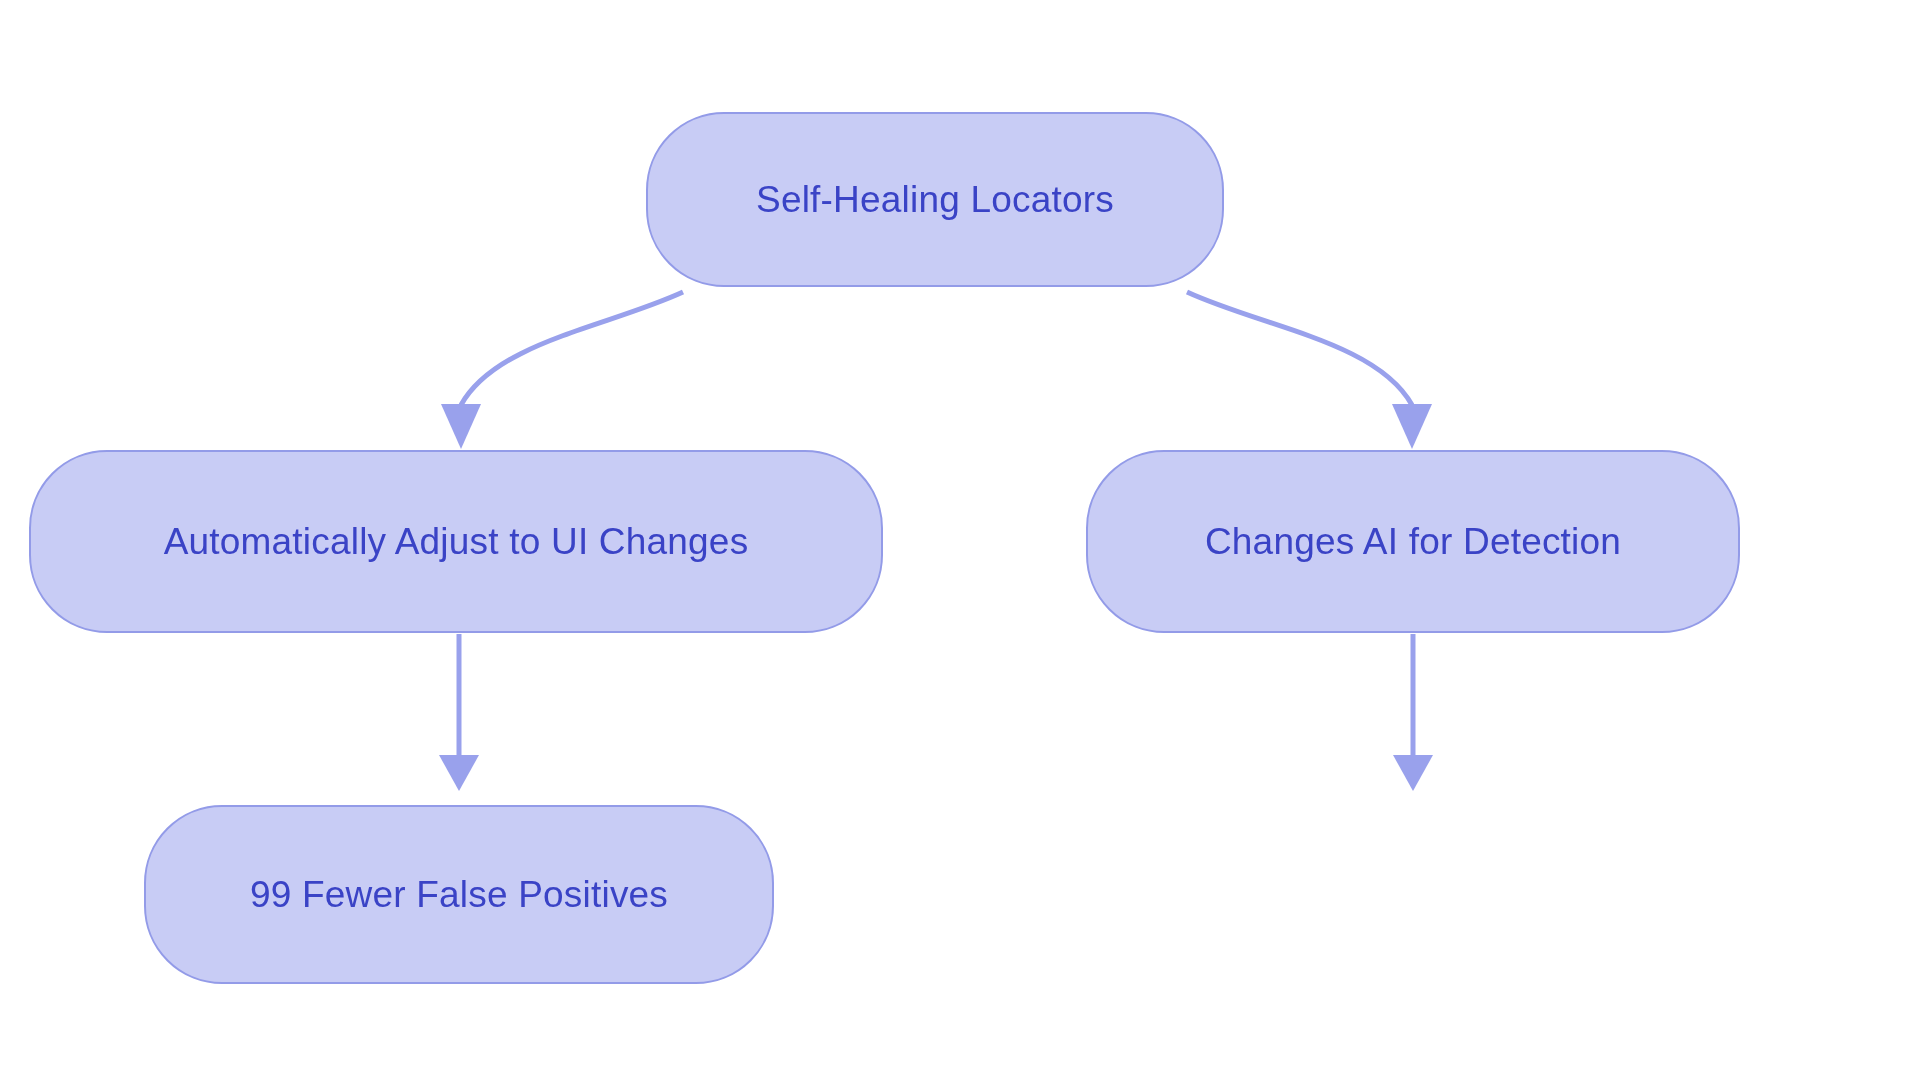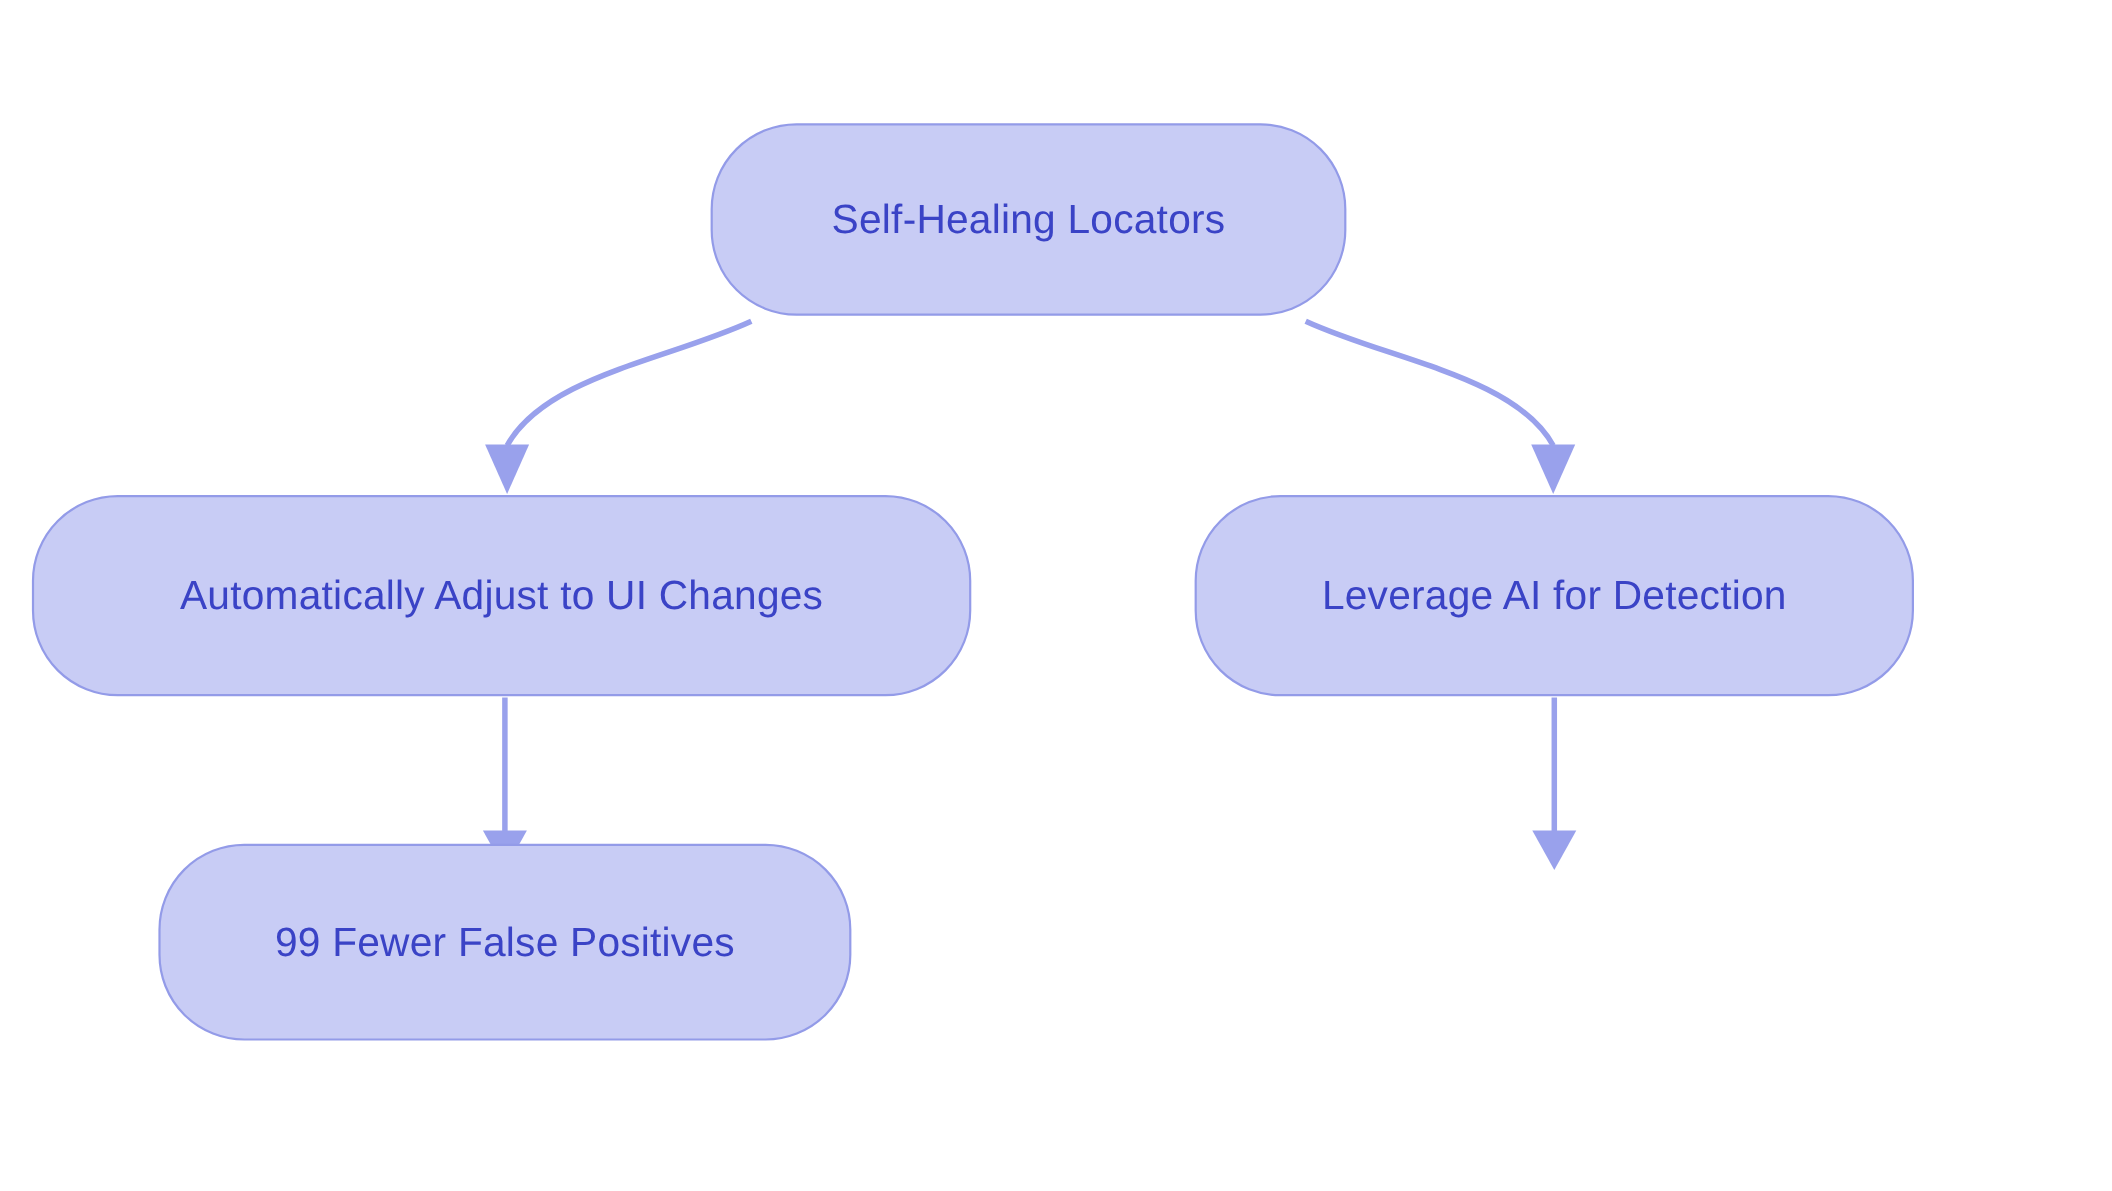--- a/index.html
+++ b/index.html
@@ -43,21 +43,21 @@
     justify-content: center;
     text-align: center;
     color: var(--color-text, #3a43c6);
     font-size: 37px;
     letter-spacing: 0.2px;
     white-space: nowrap;
   }
   .node-root   { left: 646px;  top: 112px; width: 578px; height: 175px; }
   .node-mid-l  { left: 29px;   top: 450px; width: 854px; height: 183px; }
   .node-mid-r  { left: 1086px; top: 450px; width: 654px; height: 183px; }
-  .node-bot-l  { left: 144px;  top: 767px; width: 630px; height: 179px; }
+  .node-bot-l  { left: 144px;  top: 805px; width: 630px; height: 179px; }
   .node-bot-r  { left: 933px;  top: 792px; width: 960px; height: 179px; }
 </style>
 </head>
 <body>
 
 <div id="canvas">
 
   <svg id="edges" viewBox="0 0 1920 1083" xmlns="http://www.w3.org/2000/svg">
 
     <g>
@@ -83,21 +83,21 @@
 
   <div class="node node-root">
     <span>Self-Healing Locators</span>
   </div>
 
   <div class="node node-mid-l">
     <span>Automatically Adjust to UI Changes</span>
   </div>
 
   <div class="node node-mid-r">
-    <span>Leverage AI for Detection</span>
+    <span>Changes AI for Detection</span>
   </div>
 
   <div class="node node-bot-l">
     <span>99 Fewer False Positives</span>
   </div>
 
 
 </div>
 
 </body></html>

